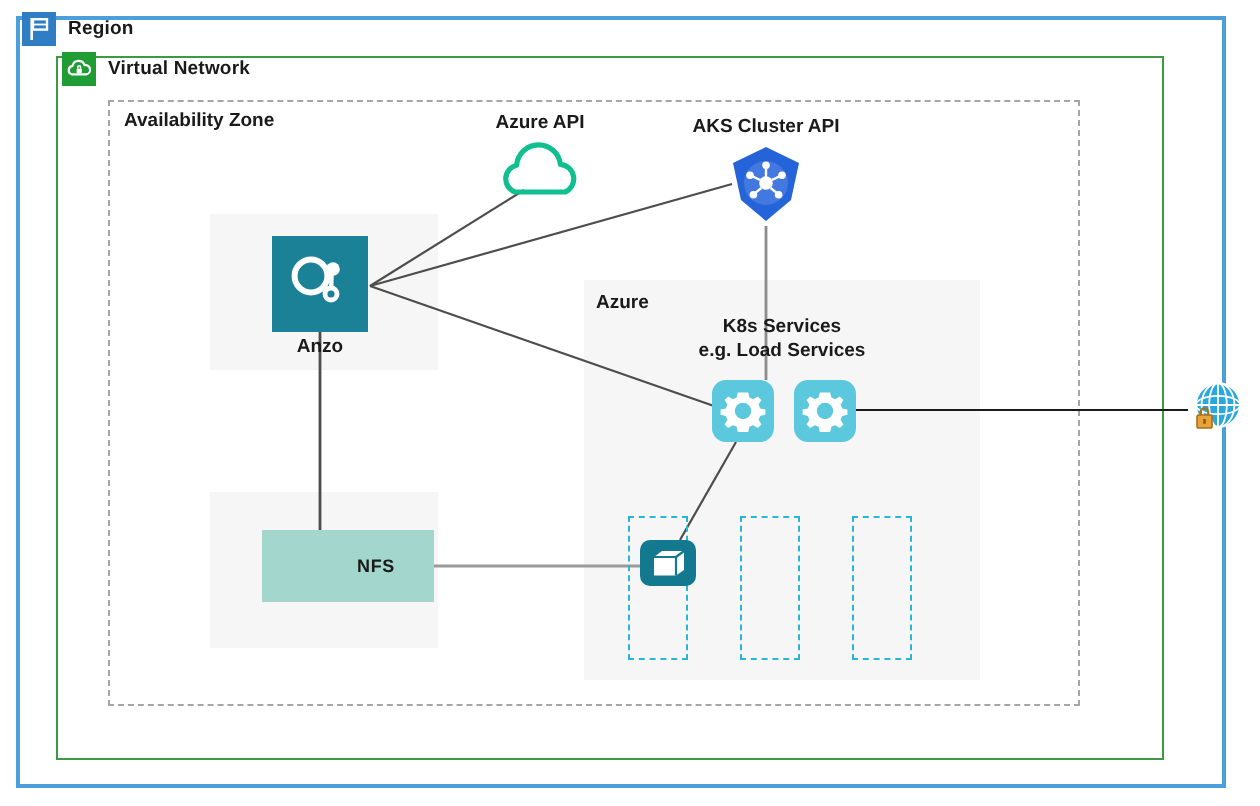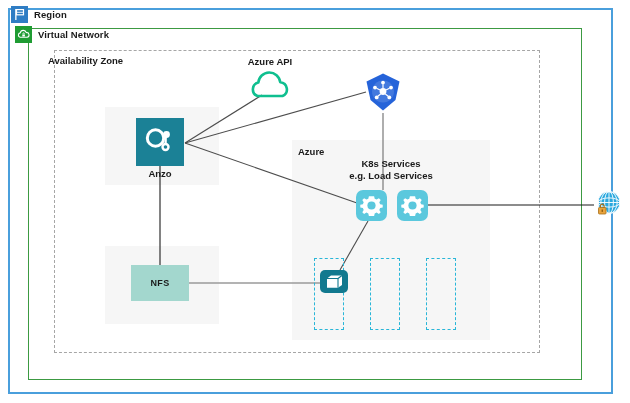--- a/index.html
+++ b/index.html
@@ -57,22 +57,22 @@
   }
   .zone-label-plain {
     position: absolute;
     font-size: 9.5px;
     font-weight: bold;
     color: #1a1a1a;
     white-space: nowrap;
   }
 
   #region-badge { left: 11px; top: 6px; }
-  #vnet-badge   { left: 15px; top: 26px; }
-  #az-label     { left: 48px; top: 55px; }
+  #vnet-badge   { left: 31px; top: 26px; }
+  #az-label     { left: 62px; top: 55px; }
   #subnet-label { left: 298px; top: 146px; }
 
   
   .panel {
     position: absolute;
     background: #f6f6f6;
   }
   #panel-anzo   { left: 105px; top: 107px; width: 114px; height: 78px; }
   #panel-nfs    { left: 105px; top: 246px; width: 114px; height: 78px; }
   #panel-subnet { left: 292px; top: 140px; width: 198px; height: 200px; }
@@ -102,21 +102,21 @@
   #anzo-tile {
     left: 136px; top: 118px; width: 48px; height: 48px;
     background: #1b8196;
   }
   #anzo-label { left: 116px; top: 168px; width: 88px; }
 
   
   #nfs-box {
     left: 131px; top: 265px; width: 58px; height: 36px;
     background: #a3d7ce;
-    display: flex; align-items: center; justify-content: center;
+    display: flex; align-items: center; justify-content: center; padding-left: 28px;
   }
   #nfs-box .nfs-text {
     font-size: 9px; font-weight: bold; color: #1a1a1a; letter-spacing: .3px;
   }
 
   
   #azure-api-icon { left: 248px; top: 70px; width: 44px; height: 30px; }
   #azure-api-label { left: 224px; top: 56px; width: 92px; text-align: center; }
 
   
@@ -228,20 +228,21 @@
     <span class="nfs-text">NFS</span>
   </div>
 
   <div class="node-label" id="azure-api-label">Azure API</div>
   <div class="node" id="azure-api-icon">
     <svg width="44" height="30" viewBox="0 0 44 30">
       <path d="M9.5 26 A7 7 0 0 1 10.3 12.6 A11 11 0 0 1 32.2 12.2 A7.2 7.2 0 0 1 34.5 26 Z" fill="none" stroke="#0fbf8f" stroke-width="2.6" stroke-linejoin="round" stroke-linecap="round"></path>
     </svg>
   </div>
 
+  <div class="node-label" id="aks-label">AKS Cluster API</div>
   <div class="node" id="aks-icon">
     <svg width="40" height="40" viewBox="0 0 40 40">
       <polygon points="20,1.5 36.5,9.5 32.5,28 20,38.5 7.5,28 3.5,9.5" fill="#2563d9"></polygon>
       <circle cx="20" cy="19.5" r="11" fill="#ffffff" opacity="0.14"></circle>
       <g fill="#ffffff">
         <circle cx="20" cy="19.5" r="3.4"></circle>
         <circle cx="20" cy="10.6" r="1.9"></circle>
         <circle cx="28" cy="15.6" r="1.9"></circle>
         <circle cx="26.3" cy="25.4" r="1.9"></circle>
         <circle cx="13.7" cy="25.4" r="1.9"></circle>

